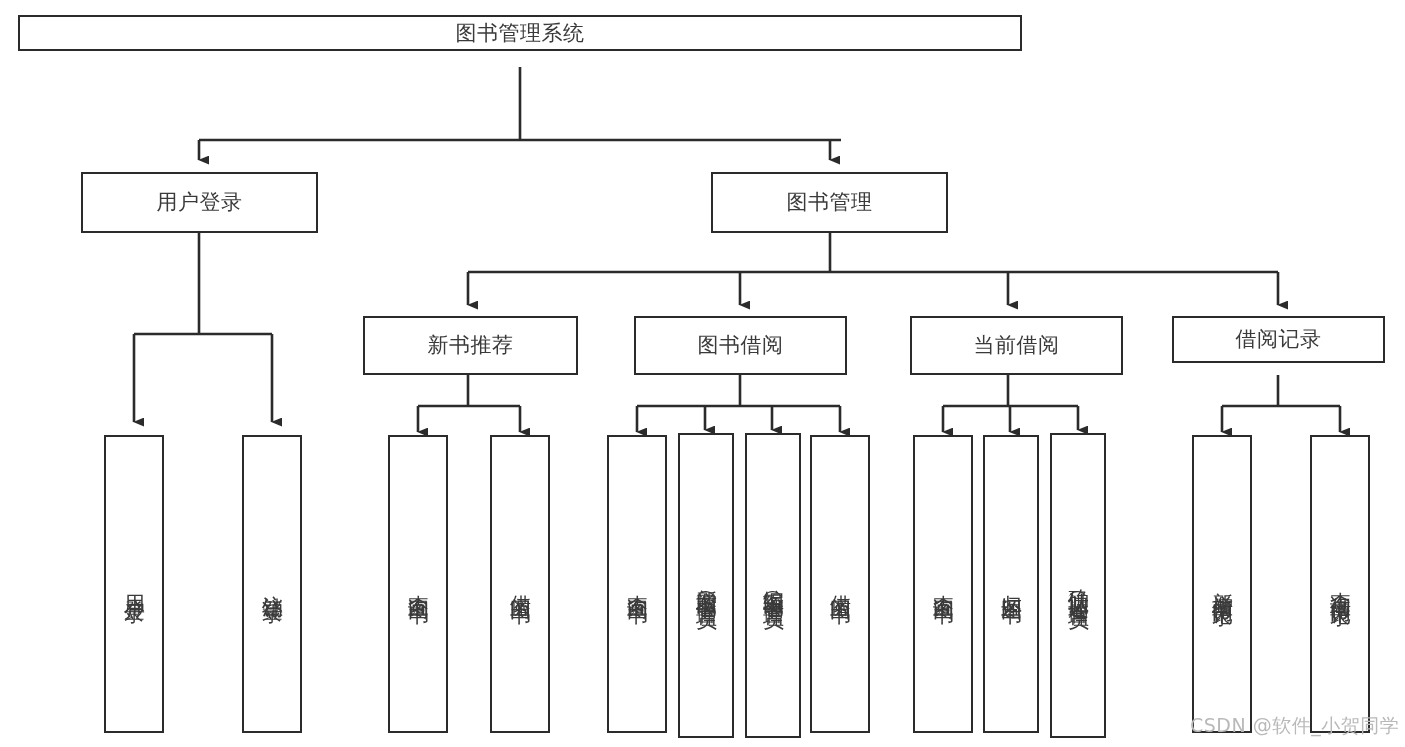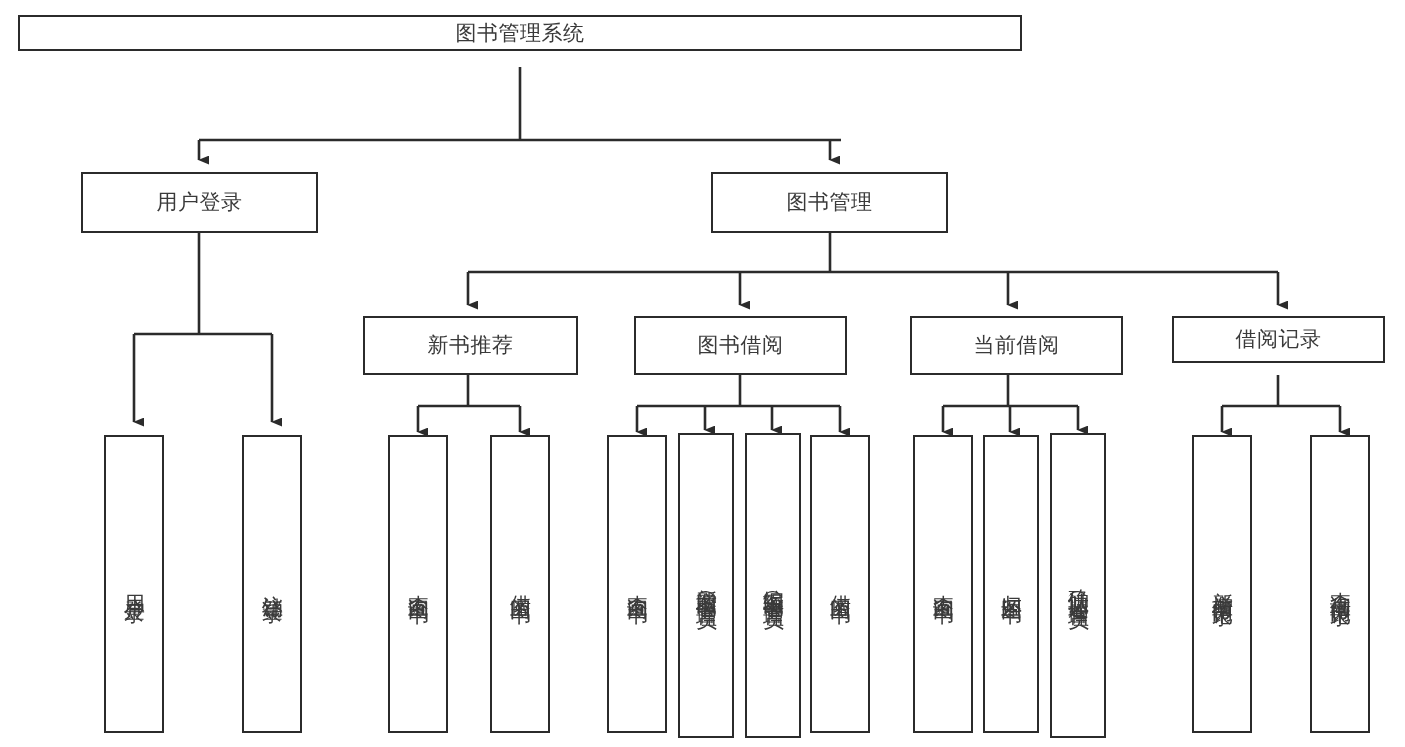--- a/index.html
+++ b/index.html
@@ -177,14 +177,15 @@
     <span class="node-label">确认归还（管理员）</span>
   </div>
 
   <div class="node-box vertical" style="left:1192px; top:435px; width:60px; height:298px;">
     <span class="node-label">新增借阅记录</span>
   </div>
   <div class="node-box vertical" style="left:1310px; top:435px; width:60px; height:298px;">
     <span class="node-label">查询借阅记录</span>
   </div>
 
+  <div class="watermark" style="left:1190px; top:713px;">CSDN @软件_小贺同学</div>
 
 </div>
 
 </body></html>

